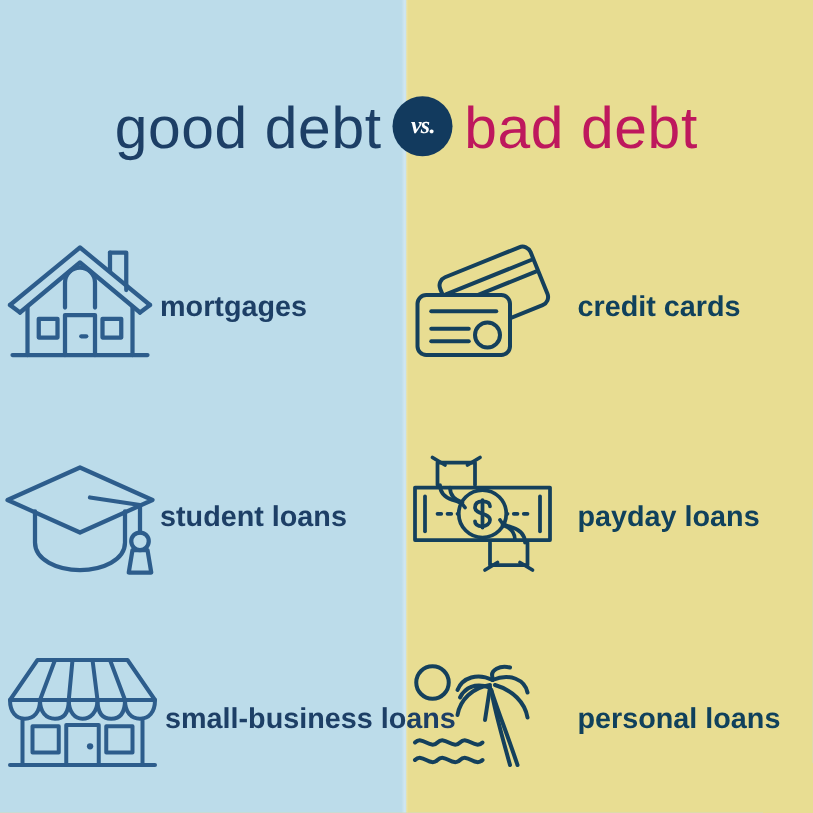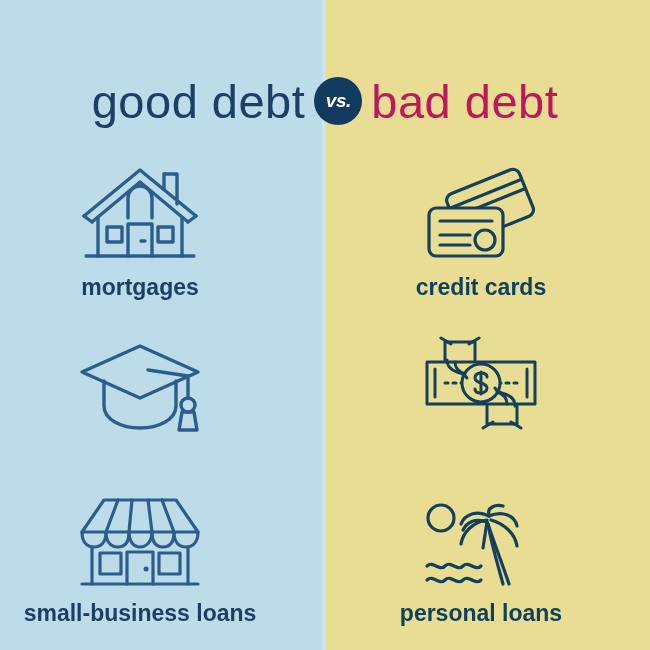--- a/index.html
+++ b/index.html
@@ -79,21 +79,21 @@
     height: 48px;
     border-radius: 50%;
     background: #123a5e;
     margin: 0 9px;
     flex: 0 0 auto;
     display: flex;
     align-items: center;
     justify-content: center;
   }
   .vs-badge-text {
-    font-family: Liberation Sans, sans-serif;
+    font-family: Liberation Serif, serif;
     font-style: italic;
     font-size: 19px;
     font-weight: 600;
     color: #ffffff;
     line-height: 1;
     transform: translateY(-1px);
     letter-spacing: -0.5px;
   }
 
   
@@ -101,26 +101,26 @@
     position: absolute;
     top: 160px;
     left: 0;
     width: 650px;
     height: 490px;
   }
   .cell {
     position: absolute;
     width: 280px;
     display: flex;
-    flex-direction: column;
+    flex-direction: row;
     align-items: center;
     justify-content: flex-start;
   }
   .cell.col-left  { left: 0; }
-  .cell.col-right { left: 341px; }
+  .cell.col-right { left: 322px; gap: 12px; }
   .cell.row-0 { top: 0px;   height: 163px; }
   .cell.row-1 { top: 168px; height: 163px; }
   .cell.row-2 { top: 330px; height: 160px; }
 
   .icon-box {
     height: 108px;
     display: flex;
     align-items: center;
     justify-content: center;
   }
@@ -218,20 +218,21 @@
 
           <path d="M28 51 L28 76 C28 90 46 98 64 98 C82 98 100 90 100 76 L100 51"></path>
 
           <path d="M72 40 L112 46 L112 68"></path>
 
           <circle cx="112" cy="75" r="7"></circle>
 
           <path d="M106 82 L103 100 L121 100 L118 82 Z"></path>
         </svg>
       </div>
+      <div class="item-label">student loans</div>
     </div>
 
     <div class="cell col-right row-1">
       <div class="icon-box">
         <svg width="128" height="104" viewBox="0 0 128 104" fill="none" stroke="#14405c" stroke-width="3" stroke-linecap="round" stroke-linejoin="round">
 
           <rect x="10" y="32" width="108" height="42"></rect>
           <path d="M18 39 L18 67"></path>
           <path d="M110 39 L110 67"></path>
 
@@ -248,20 +249,21 @@
           <path d="M30 30 C30 36 34 40 40 42 C44 43 48 44 50 48"></path>
           <path d="M38 32 C38 38 42 42 48 44"></path>
 
           <path d="M70 76 L70 94 L100 94 L100 76" fill="#e8dd92"></path>
           <path d="M66 98 L76 92"></path>
           <path d="M104 98 L94 92"></path>
           <path d="M98 76 C98 70 94 66 88 64 C84 63 80 62 78 58"></path>
           <path d="M90 74 C90 68 86 64 80 62"></path>
         </svg>
       </div>
+      <div class="item-label">payday loans</div>
     </div>
 
     <div class="cell col-right row-2">
       <div class="icon-box">
         <svg width="128" height="100" viewBox="0 0 128 100" fill="none" stroke="#14405c" stroke-width="3.2" stroke-linecap="round" stroke-linejoin="round">
 
           <circle cx="24" cy="26" r="13"></circle>
 
           <path d="M72 24 C60 18 48 22 44 32"></path>
           <path d="M72 24 C86 18 98 24 100 34"></path>

